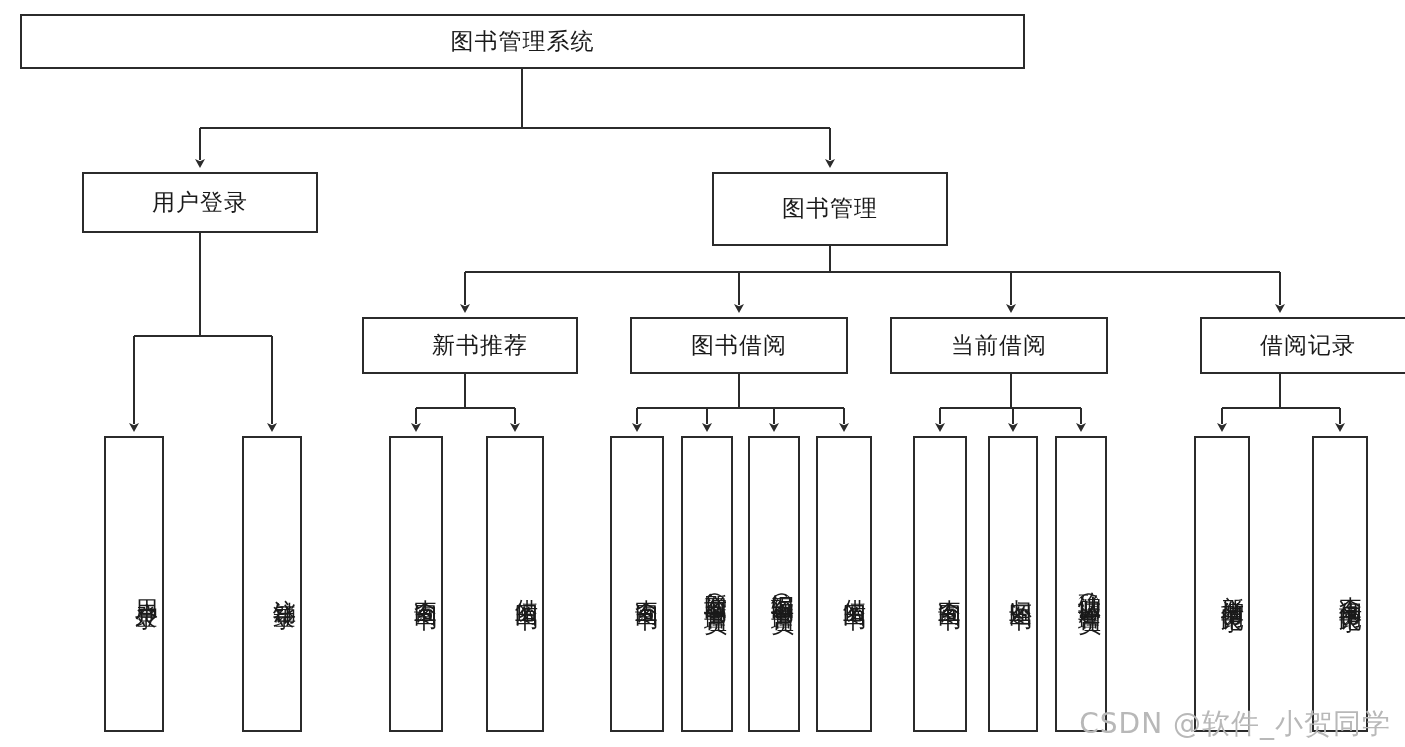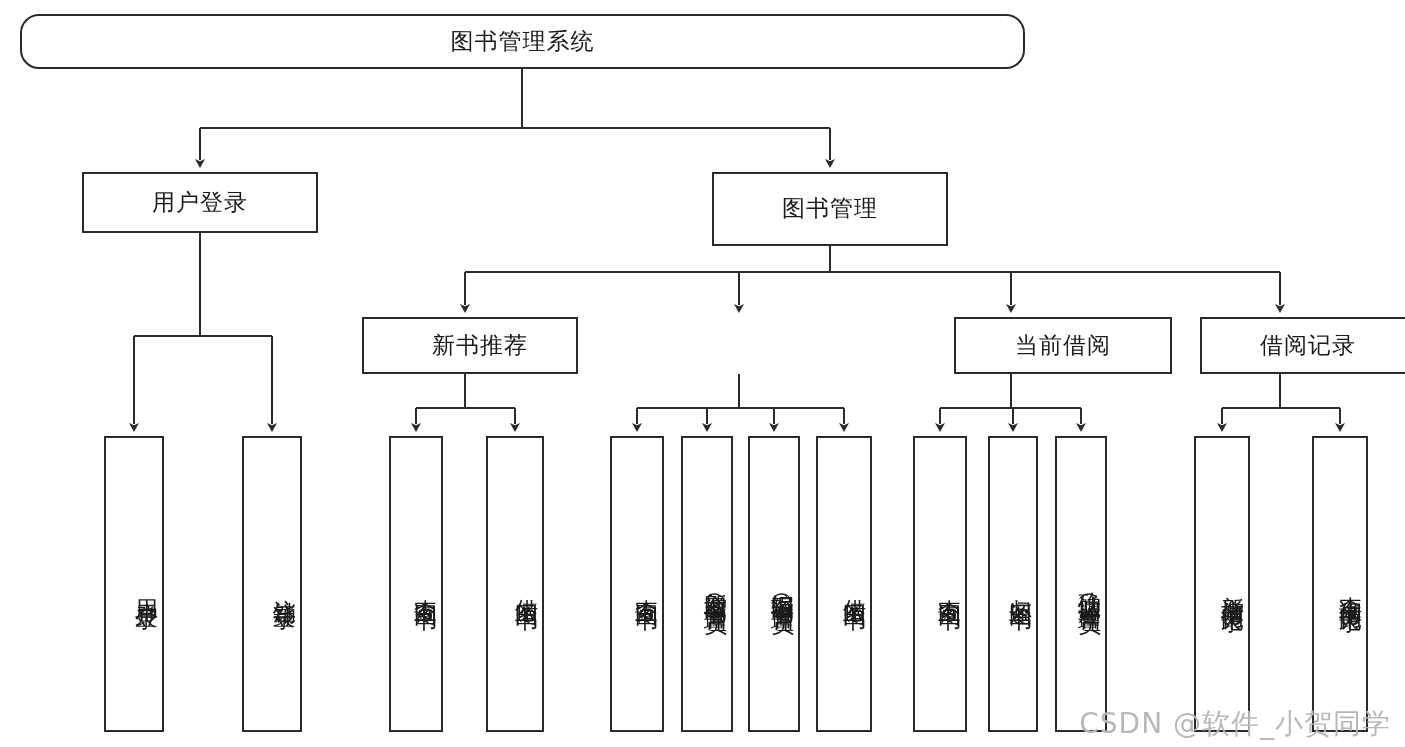--- a/index.html
+++ b/index.html
@@ -119,27 +119,28 @@
       <path d="M1013,408 L1013,424" marker-end="url(#arrow)"></path>
       <path d="M1081,408 L1081,424" marker-end="url(#arrow)"></path>
 
       <path d="M1280,374 L1280,408"></path>
       <path d="M1222,408 L1340,408"></path>
       <path d="M1222,408 L1222,424" marker-end="url(#arrow)"></path>
       <path d="M1340,408 L1340,424" marker-end="url(#arrow)"></path>
     </g>
   </svg>
 
-  <div class="node horiz" id="n-root" style="left: 20px; top: 14px; width: 1005px; height: 55px; border-radius: 19px;">图书管理系统</div>
+  <div class="node horiz" id="n-root" style="left: 20px; top: 14px; width: 1005px; height: 55px;">图书管理系统</div>
 
   <div class="node horiz" id="n-l2-0" style="left: 82px; top: 172px; width: 236px; height: 61px;">用户登录</div>
   <div class="node horiz" id="n-l2-1" style="left: 712px; top: 172px; width: 236px; height: 74px;">图书管理</div>
 
   <div class="node horiz" id="n-l3-0" style="left: 362px; top: 317px; width: 216px; height: 57px; padding-left: 20px;">新书推荐</div>
-  <div class="node horiz" id="n-l3-2" style="left: 954px; top: 317px; width: 218px; height: 57px;">当前借阅</div>
+  <div class="node horiz" id="n-l3-1" style="left: 630px; top: 317px; width: 218px; height: 57px;">图书借阅</div>
+  <div class="node horiz" id="n-l3-2" style="left: 890px; top: 317px; width: 218px; height: 57px;">当前借阅</div>
   <div class="node horiz" id="n-l3-3" style="left: 1172px; top: 317px; width: 216px; height: 57px; margin-left: 28px;">借阅记录</div>
 
   <div class="node vert" id="n-lf-0" style="left: 104px; top: 436px; width: 60px; height: 296px;">
     <span class="vlabel">用户登录</span>
     </div>
   <div class="node vert" id="n-lf-1" style="left: 242px; top: 436px; width: 60px; height: 296px;">
     <span class="vlabel">注销登录</span>
     </div>
   <div class="node vert" id="n-lf-2" style="left: 389px; top: 436px; width: 54px; height: 296px;">
     <span class="vlabel">查询图书</span>

